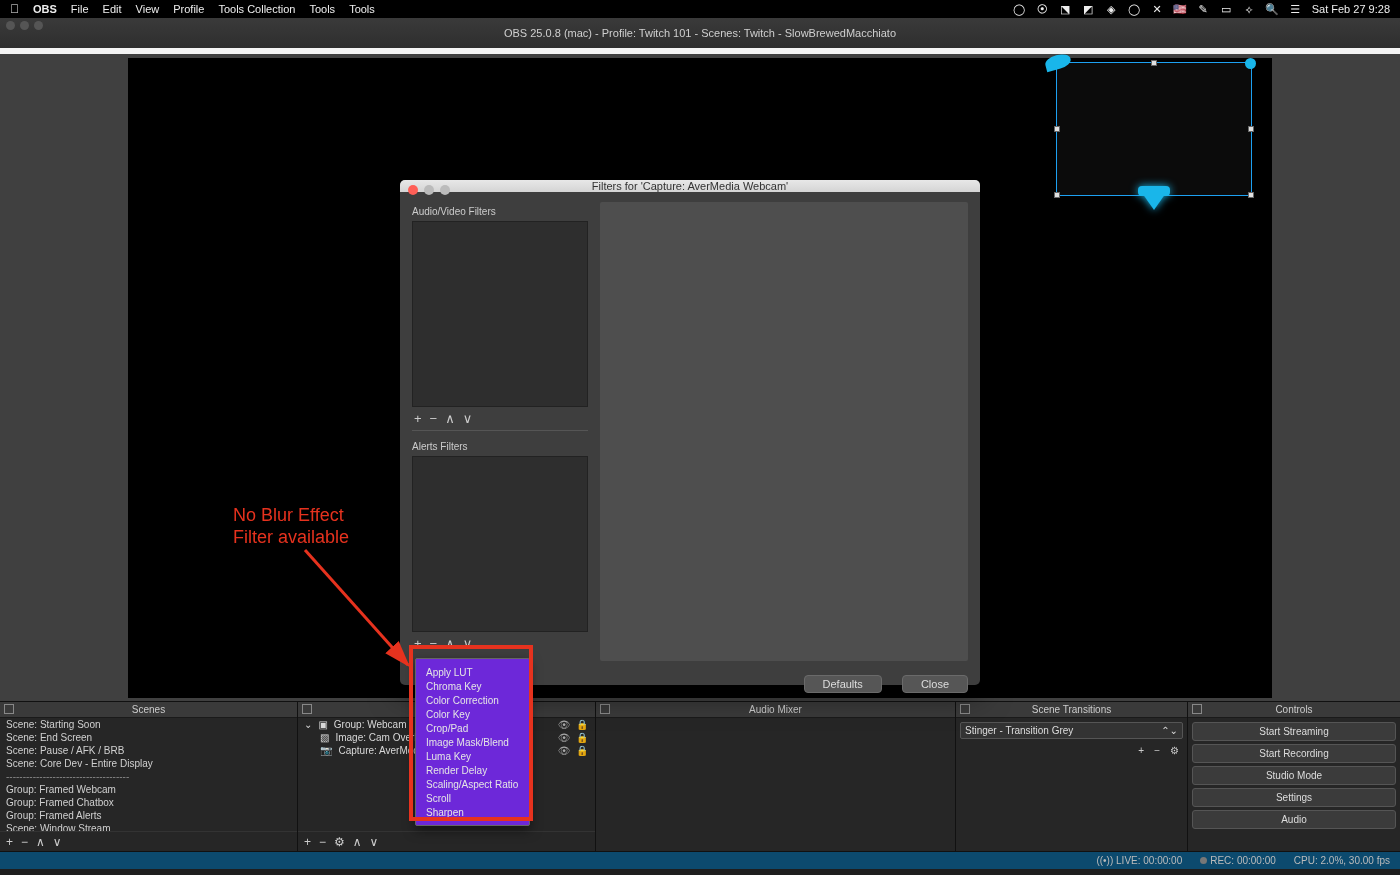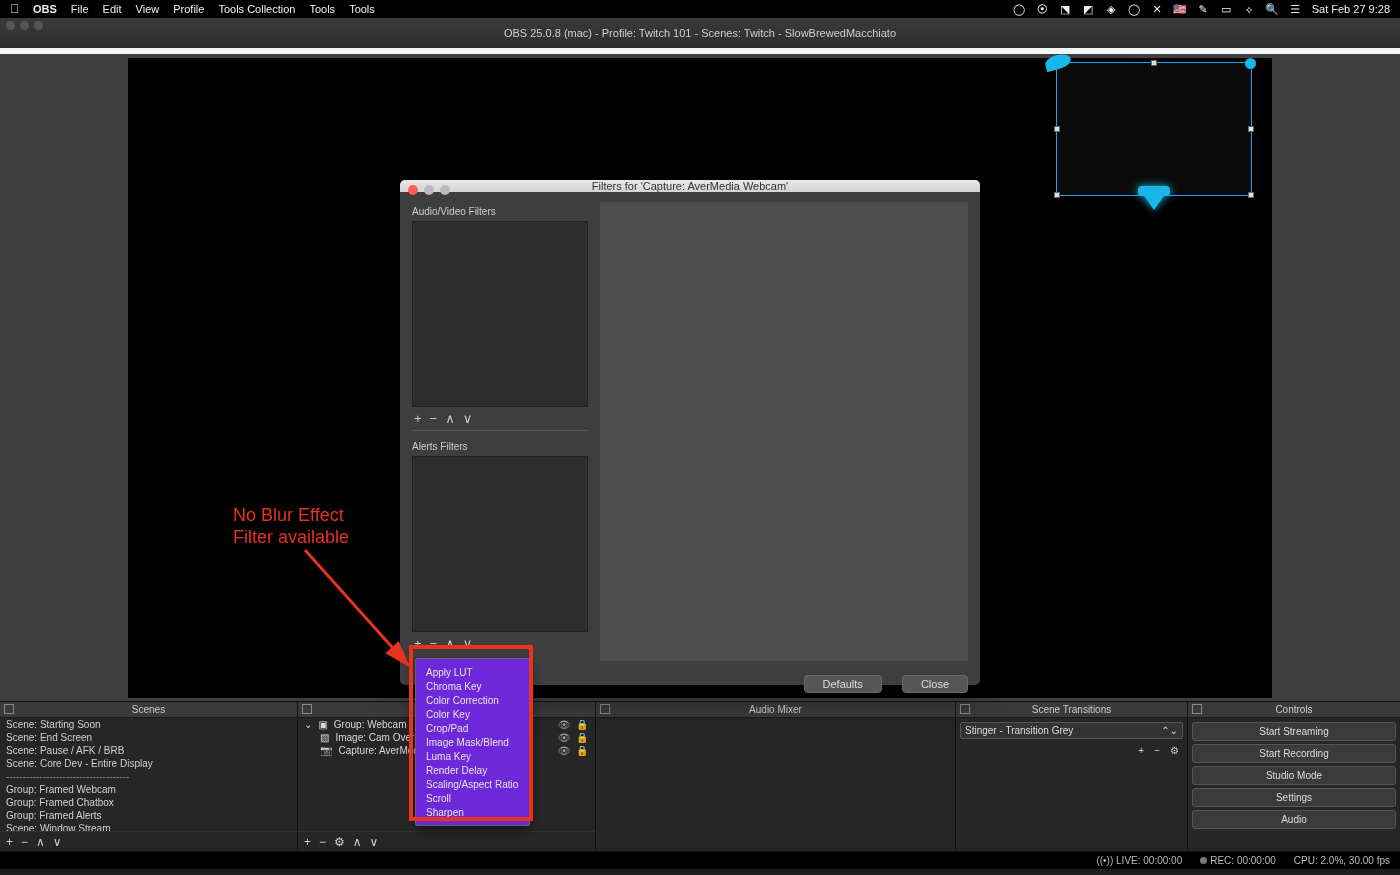--- a/index.html
+++ b/index.html
@@ -42,21 +42,21 @@
 
 
 .controls-col { display: flex; flex-direction: column; gap: 3px; padding: 4px; }
 .ctrl-btn { background: #3b3b3b; border: 1px solid #555; border-radius: 3px; color: #ddd; font-size: 10px; text-align: center; padding: 3px 0; cursor: pointer; }
 
 
 .trans-select { background: #333; border: 1px solid #555; border-radius: 2px; color: #ddd; font-size: 10px; padding: 2px 4px; margin: 4px; display: flex; justify-content: space-between; align-items: center; }
 .trans-row { display: flex; gap: 10px; justify-content: flex-end; padding: 2px 8px; color: #ccc; }
 
 
-.statusbar { height: 18px; background: #000000; color: #bbb; font-size: 10px; display: flex; align-items: center; justify-content: flex-end; gap: 18px; padding: 0 10px; border-top: 1px solid #111; }
+.statusbar { height: 18px; background: #0c4a6e; color: #bbb; font-size: 10px; display: flex; align-items: center; justify-content: flex-end; gap: 18px; padding: 0 10px; border-top: 1px solid #111; }
 .statusbar .dot { width: 7px; height: 7px; border-radius: 50%; background: #777; display: inline-block; margin-right: 3px; }
 
 
 .filters-modal { position: absolute; left: 400px; top: 180px; width: 580px; height: 505px; background: #3e3e3e; border-radius: 5px; box-shadow: 0 10px 30px rgba(0,0,0,0.5); z-index: 50; display: flex; flex-direction: column; }
 .filters-titlebar { height: 22px; background: linear-gradient(#e8e8e8,#d4d4d4); border-radius: 5px 5px 0 0; display: flex; align-items: center; justify-content: center; font-size: 11px; color: #333; position: relative; }
 .filters-titlebar .traffic { position: absolute; left: 8px; top: 5px; display: flex; gap: 6px; }
 .filters-titlebar .traffic span { width: 10px; height: 10px; }
 .filters-titlebar .traffic .r { background: #ff5f57; }
 .filters-titlebar .traffic .y { background: #bbb; }
 .filters-titlebar .traffic .g { background: #bbb; }

